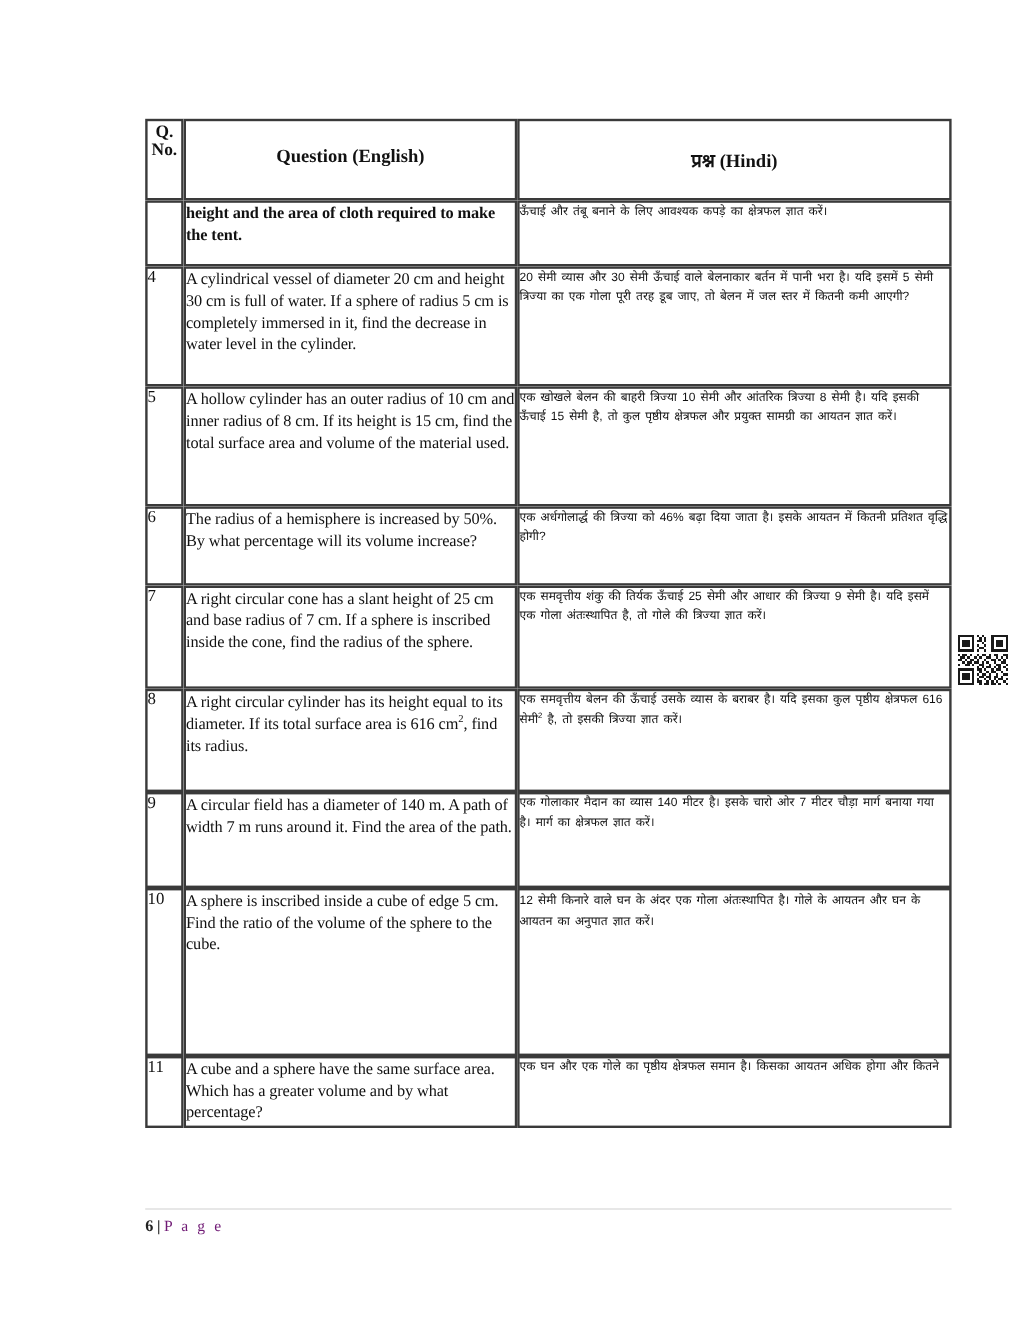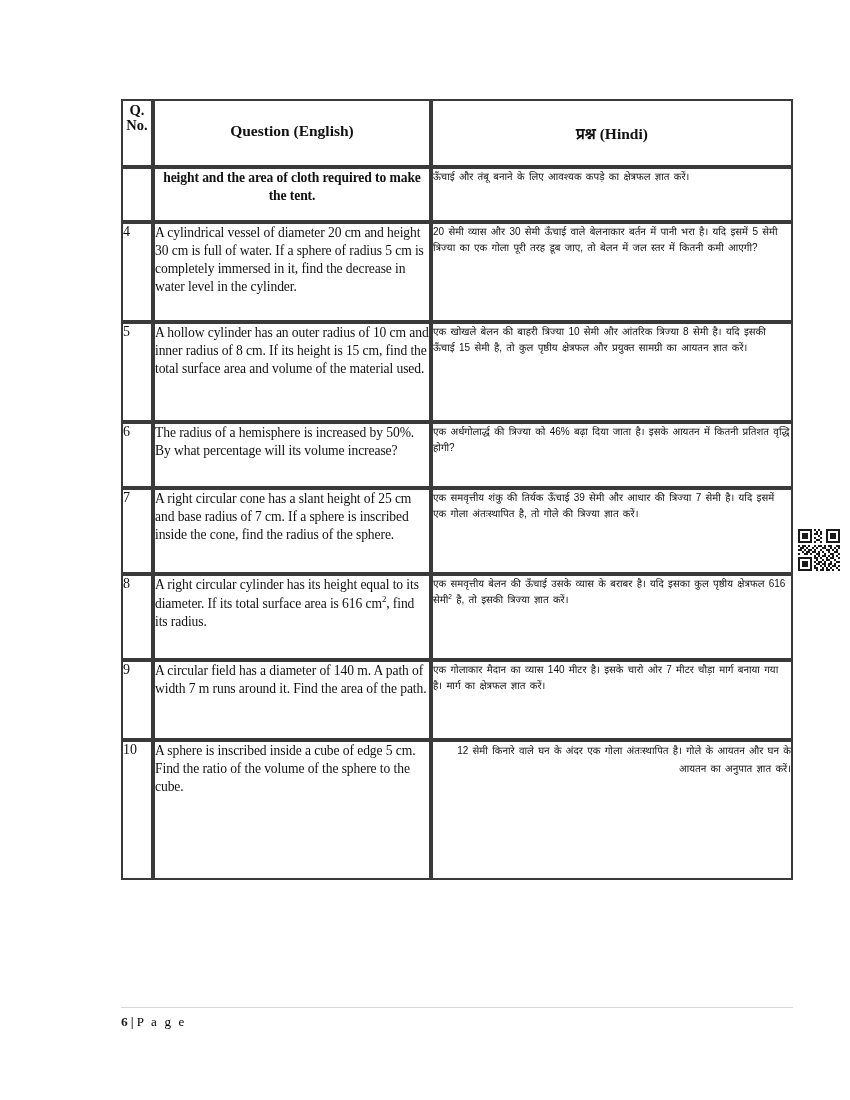--- a/index.html
+++ b/index.html
@@ -77,30 +77,30 @@
     padding: 0 0 0 5px;
     font-family: "Liberation Serif", serif;
   }
   .cell-eng {
     font-size: 13.6px;
     line-height: 1.33;
     padding: 3px 4px 3px 5px;
     vertical-align: middle;
     letter-spacing: -0.1px;
   }
-  .cell-eng.bold { font-weight: 700; text-align: center; }
+  .cell-eng.bold { font-weight: 700; }
   .cell-hin {
     font-family: "Liberation Sans", "DejaVu Sans", sans-serif;
     font-size: 10px;
     line-height: 1.62;
     padding: 3px 4px 3px 5px;
     vertical-align: middle;
     word-spacing: 1.5px;
   }
-  .cell-hin.tall { line-height: 1.75; text-align: right; }
+  .cell-hin.tall { line-height: 1.75; }
 
   sup { font-size: 0.65em; vertical-align: super; }
 
   
   .qr-wrap {
     position: absolute;
     left: 798px;
     top: 529px;
     width: 42px;
     height: 42px;
@@ -131,21 +131,21 @@
     color: #222222;
     font-size: 13.5px;
   }
   .footer .bar {
     color: #222222;
     font-weight: 700;
     margin: 0 3px;
   }
   .footer .word {
     letter-spacing: 2.2px;
-    color: #000000;
+    color: #701a75;
   }
 </style>
 </head>
 <body>
 
 <div class="page">
 
   <table class="qtable">
     <colgroup>
       <col class="col-no">
@@ -192,41 +192,46 @@
 
       <tr style="height:66px">
         <td class="cell-no">6</td>
         <td class="cell-eng">The radius of a hemisphere is increased by 50%. By what percentage will its volume increase?</td>
         <td class="cell-hin">एक अर्धगोलार्द्ध की त्रिज्या को 46% बढ़ा दिया जाता है। इसके आयतन में कितनी प्रतिशत वृद्धि होगी?</td>
       </tr>
 
       <tr style="height:86px">
         <td class="cell-no">7</td>
         <td class="cell-eng">A right circular cone has a slant height of 25 cm and base radius of 7 cm. If a sphere is inscribed inside the cone, find the radius of the sphere.</td>
-        <td class="cell-hin">एक समवृत्तीय शंकु की तिर्यक ऊँचाई 39 सेमी और आधार की त्रिज्या 7 सेमी है। यदि इसमें एक गोला अंतःस्थापित है, तो गोले की त्रिज्या ज्ञात करें।</td>
+        <td class="cell-hin">एक समवृत्तीय शंकु की तिर्यक ऊँचाई 25 सेमी और आधार की त्रिज्या 9 सेमी है। यदि इसमें एक गोला अंतःस्थापित है, तो गोले की त्रिज्या ज्ञात करें।</td>
       </tr>
 
       <tr style="height:86px">
         <td class="cell-no">8</td>
         <td class="cell-eng"><span>A right circular cylinder has its height equal to its diameter. If its total surface area is 616 cm</span><sup>2</sup><span>, find its radius.</span></td>
         <td class="cell-hin"><span>एक समवृत्तीय बेलन की ऊँचाई उसके व्यास के बराबर है। यदि इसका कुल पृष्ठीय क्षेत्रफल 616 सेमी</span><sup>2</sup><span> है, तो इसकी त्रिज्या ज्ञात करें।</span></td>
       </tr>
 
       <tr style="height:80px">
         <td class="cell-no">9</td>
         <td class="cell-eng">A circular field has a diameter of 140 m. A path of width 7 m runs around it. Find the area of the path.</td>
         <td class="cell-hin">एक गोलाकार मैदान का व्यास 140 मीटर है। इसके चारो ओर 7 मीटर चौड़ा मार्ग बनाया गया है। मार्ग का क्षेत्रफल ज्ञात करें।</td>
       </tr>
 
       <tr style="height:140px">
         <td class="cell-no">10</td>
         <td class="cell-eng">A sphere is inscribed inside a cube of edge 5 cm. Find the ratio of the volume of the sphere to the cube.</td>
         <td class="cell-hin tall">12 सेमी किनारे वाले घन के अंदर एक गोला अंतःस्थापित है। गोले के आयतन और घन के आयतन का अनुपात ज्ञात करें।</td>
       </tr>
 
+      <tr style="height:60px">
+        <td class="cell-no">11</td>
+        <td class="cell-eng">A cube and a sphere have the same surface area. Which has a greater volume and by what percentage?</td>
+        <td class="cell-hin">एक घन और एक गोले का पृष्ठीय क्षेत्रफल समान है। किसका आयतन अधिक होगा और कितने</td>
+      </tr>
 
     </tbody>
   </table>
 
   <div class="qr-wrap">
     <svg width="42" height="42" viewBox="0 0 21 21" shape-rendering="crispEdges" aria-hidden="true">
       <rect width="21" height="21" fill="#ffffff"></rect>
       <g fill="#1a1a1a">
         <rect x="0" y="0" width="7" height="1"></rect>
           <rect x="0" y="6" width="7" height="1"></rect>

